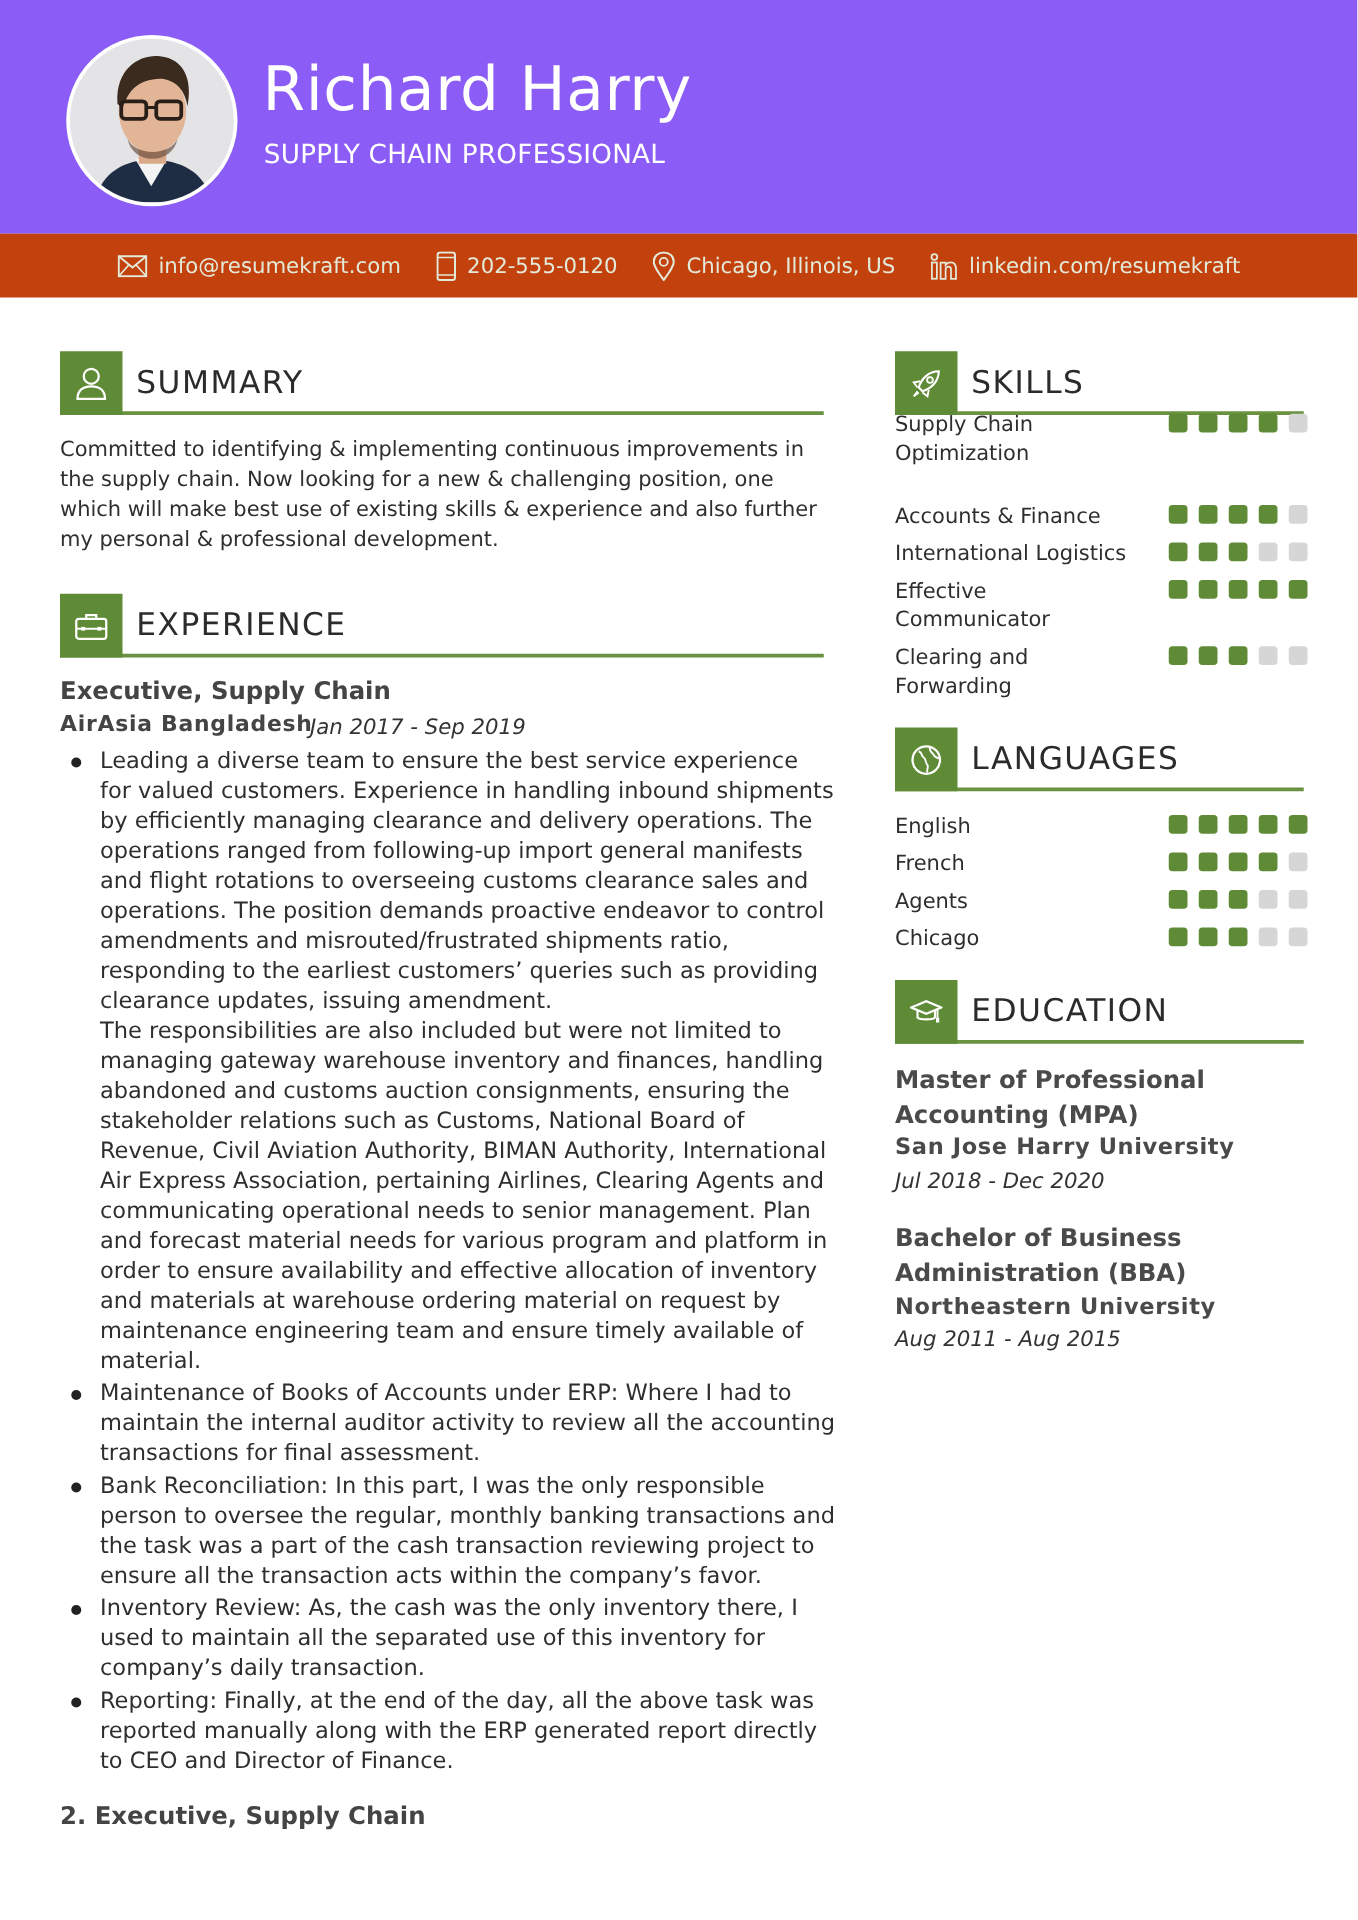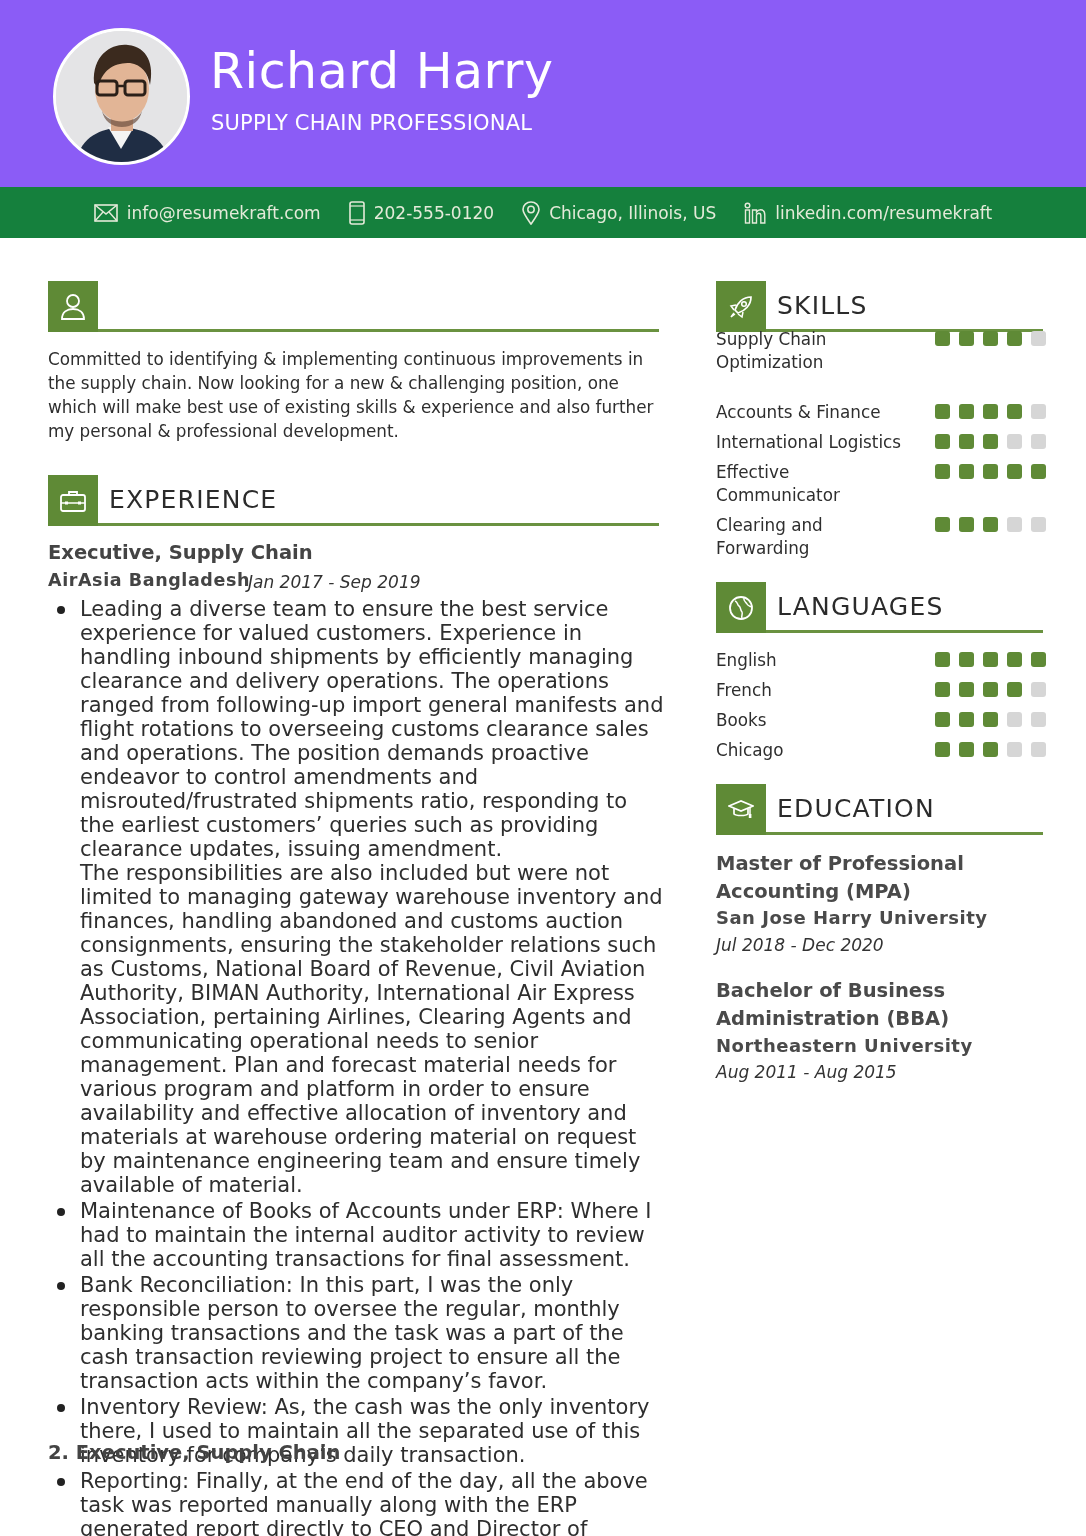--- a/index.html
+++ b/index.html
@@ -4,36 +4,36 @@
 <style>
   * { box-sizing: border-box; margin: 0; padding: 0; }
   html, body { width: 1086px; height: 1536px; background: #ffffff; overflow: hidden; }
   body { font-family: "DejaVu Sans", "Liberation Sans", sans-serif; color: #2b2b2b; position: relative; }
 
   .header { position: absolute; left: 0; top: 0; width: 1086px; height: 187px; background: #8b5cf6; }
   .avatar { position: absolute; left: 53px; top: 28px; width: 137px; height: 137px; border-radius: 50%; border: 3px solid #ffffff; background: #e7e7e9; overflow: hidden; }
   .name { position: absolute; left: 210px; top: 42px; font-size: 49px; color: #ffffff; font-weight: normal; letter-spacing: 0.5px; line-height: 60px; }
   .title { position: absolute; left: 211px; top: 110px; font-size: 21px; color: #ffffff; line-height: 26px; letter-spacing: 0.2px; }
 
-  .contact-bar { position: absolute; left: 0; top: 187px; width: 1086px; height: 51px; background: #15803d; display: flex; align-items: center; justify-content: center; gap: 28px; }
+  .contact-bar { position: absolute; left: 0; top: 187px; width: 1086px; height: 51px; background: #c2410c; display: flex; align-items: center; justify-content: center; gap: 28px; }
   .contact-item { display: flex; align-items: center; gap: 9px; color: #e4ead9; font-size: 17px; }
   .contact-item svg { display: block; }
 
   .section-head { position: absolute; height: 51px; display: flex; align-items: stretch; border-bottom: 3px solid #6a9240; }
   .section-icon { width: 50px; height: 51px; background: #5f8a36; display: flex; align-items: center; justify-content: center; flex: 0 0 50px; }
   .section-title { font-size: 25px; letter-spacing: 1.2px; color: #2b2b2b; padding-left: 11px; line-height: 50px; }
 
   .summary-text { position: absolute; left: 48px; top: 347px; width: 615px; font-size: 16.8px; line-height: 24px; color: #2e2e2e; }
 
   .job-title { position: absolute; left: 48px; top: 541px; font-size: 19.5px; color: #444; font-weight: bold; }
   .job-company { position: absolute; left: 48px; top: 570px; font-size: 17.5px; color: #444; font-weight: bold; letter-spacing: 0.6px; }
   .job-dates { position: absolute; left: 248px; top: 572px; font-size: 17px; color: #333; font-style: italic; }
 
   .bullets { position: absolute; left: 48px; top: 597px; width: 620px; list-style: none; }
-  .bullets li { position: relative; padding-left: 32px; font-size: 21px; line-height: 24px; color: #2e2e2e; margin-bottom: 2px; }
+  .bullets li { position: relative; padding-left: 32px; font-size: 18px; line-height: 24px; color: #2e2e2e; margin-bottom: 2px; }
   .bullets li::before { content: ""; position: absolute; left: 9px; top: 9px; width: 8px; height: 8px; border-radius: 50%; background: #222; }
   .bullets li .para { display: block; }
 
   .job2-title { position: absolute; left: 48px; top: 1441px; font-size: 19.5px; color: #444; font-weight: bold; }
 
   .rating-row { position: absolute; left: 716px; width: 330px; display: flex; justify-content: space-between; }
   .rating-label { font-size: 16.8px; line-height: 23px; color: #2e2e2e; width: 200px; }
   .dots { display: flex; gap: 9px; padding-top: 3px; }
   .dot { width: 15px; height: 15px; border-radius: 3px; background: #d6d6d6; }
   .dot.on { background: #5f8a36; }
@@ -106,20 +106,21 @@
   </div>
 </div>
 
 <div class="section-head" style="left:48px; top:281px; width:611px;">
   <div class="section-icon">
     <svg width="26" height="28" viewBox="0 0 26 28">
         <circle cx="13" cy="8" r="6" fill="none" stroke="#ffffff" stroke-width="1.8"></circle>
         <path d="M2 26 C2 19 7 16 13 16 C19 16 24 19 24 26 Z" fill="none" stroke="#ffffff" stroke-width="1.8"></path>
       </svg>
   </div>
+  <div class="section-title">SUMMARY</div>
 </div>
 <p class="summary-text">Committed to identifying &amp; implementing continuous improvements in the supply chain. Now looking for a new &amp; challenging position, one which will make best use of existing skills &amp; experience and also further my personal &amp; professional development.</p>
 
 <div class="section-head" style="left:48px; top:475px; width:611px;">
   <div class="section-icon">
     <svg width="28" height="24" viewBox="0 0 28 24">
         <rect x="2" y="6" width="24" height="16" rx="2" fill="none" stroke="#ffffff" stroke-width="1.8"></rect>
         <path d="M10 6 V3 H18 V6" fill="none" stroke="#ffffff" stroke-width="1.8"></path>
         <line x1="2" y1="14" x2="26" y2="14" stroke="#ffffff" stroke-width="1.5"></line>
         <rect x="6" y="12.5" width="3" height="3" fill="#ffffff"></rect>
@@ -243,21 +244,21 @@
   <div class="rating-label">French</div>
   <div class="dots">
       <span class="dot on"></span>
       <span class="dot on"></span>
       <span class="dot on"></span>
       <span class="dot on"></span>
       <span class="dot"></span>
     </div>
 </div>
 <div class="rating-row" style="top:709px;">
-  <div class="rating-label">Books</div>
+  <div class="rating-label">Agents</div>
   <div class="dots">
       <span class="dot on"></span>
       <span class="dot on"></span>
       <span class="dot on"></span>
       <span class="dot"></span>
       <span class="dot"></span>
     </div>
 </div>
 <div class="rating-row" style="top:739px;">
   <div class="rating-label">Chicago</div>

